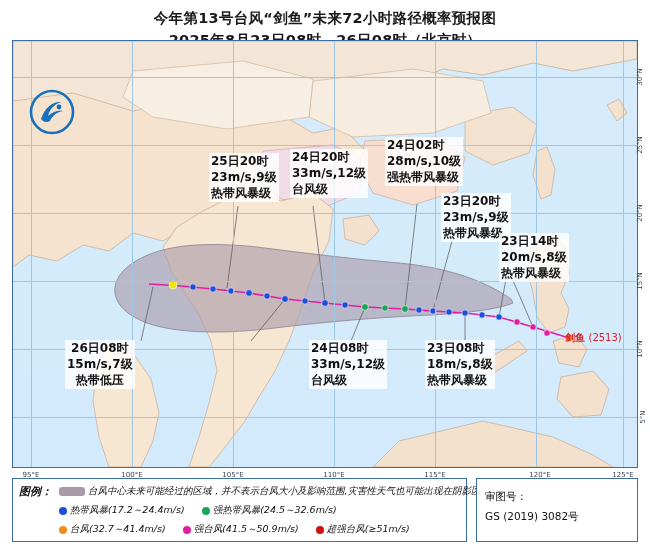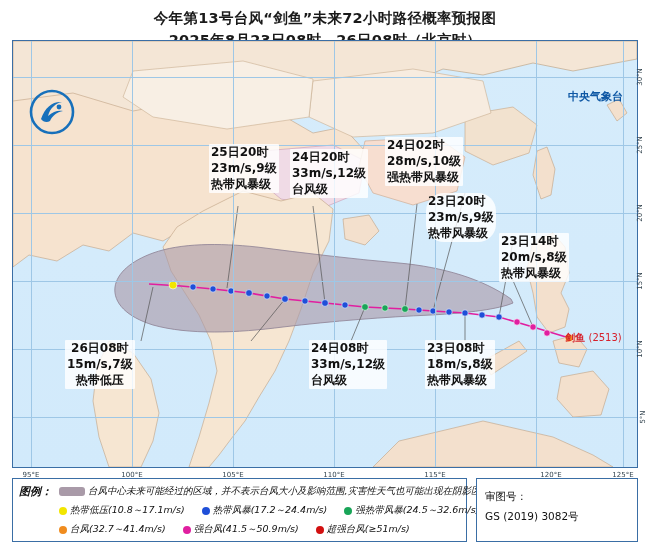--- a/index.html
+++ b/index.html
@@ -221,39 +221,39 @@
       <div class="grat v" style="left:523px;"></div>
       <div class="grat v" style="left:610px;"></div>
 
       <div class="grat h" style="top:36px;"></div>
       <div class="grat h" style="top:104px;"></div>
       <div class="grat h" style="top:172px;"></div>
       <div class="grat h" style="top:240px;"></div>
       <div class="grat h" style="top:308px;"></div>
       <div class="grat h" style="top:376px;"></div>
 
-      <div class="callout" style="left:196px;top:103px;">
+      <div class="callout" style="left:196px;top:112px;">
         <span class="ln">25日20时</span>
         <span class="ln">23m/s,9级</span>
         <span class="ln">热带风暴级</span>
       </div>
 
       <div class="callout" style="left:277px;top:108px;">
         <span class="ln">24日20时</span>
         <span class="ln">33m/s,12级</span>
         <span class="ln">台风级</span>
       </div>
 
       <div class="callout" style="left:372px;top:96px;">
         <span class="ln">24日02时</span>
         <span class="ln">28m/s,10级</span>
         <span class="ln">强热带风暴级</span>
       </div>
 
-      <div class="callout" style="left:413px;top:152px;border-radius:18px;">
+      <div class="callout" style="left:428px;top:152px;">
         <span class="ln">23日20时</span>
         <span class="ln">23m/s,9级</span>
         <span class="ln">热带风暴级</span>
       </div>
 
       <div class="callout" style="left:486px;top:192px;">
         <span class="ln">23日14时</span>
         <span class="ln">20m/s,8级</span>
         <span class="ln">热带风暴级</span>
       </div>
@@ -286,31 +286,30 @@
         <svg viewBox="0 0 46 46" width="46" height="46">
           <circle cx="23" cy="23" r="21" fill="none" stroke="#1770bb" stroke-width="2.6"></circle>
           <path d="M12,30 C16,18 24,12 33,13 C27,14 21,19 19,27
                    C24,22 30,21 34,22 C28,23 23,27 21,32
                    C18,34 14,33 12,30 Z" fill="#1770bb"></path>
           <circle cx="30" cy="18" r="2.4" fill="#1770bb"></circle>
         </svg>
       </div>
 
       <div class="cma-credit">
-        <div>中央气象台</div>
       </div>
 
     </div>
 
     <div class="axlabel bottom" style="left:18px;">95°E</div>
     <div class="axlabel bottom" style="left:119px;">100°E</div>
     <div class="axlabel bottom" style="left:220px;">105°E</div>
     <div class="axlabel bottom" style="left:321px;">110°E</div>
     <div class="axlabel bottom" style="left:422px;">115°E</div>
-    <div class="axlabel bottom" style="left:538px;">120°E</div>
+    <div class="axlabel bottom" style="left:527px;">120°E</div>
     <div class="axlabel bottom" style="left:610px;">125°E</div>
 
     <div class="axlabel right" style="top:36px;">30°N</div>
     <div class="axlabel right" style="top:104px;">25°N</div>
     <div class="axlabel right" style="top:172px;">20°N</div>
     <div class="axlabel right" style="top:240px;">15°N</div>
     <div class="axlabel right" style="top:308px;">10°N</div>
     <div class="axlabel right" style="top:376px;">5°N</div>
   </div>
 
@@ -319,24 +318,20 @@
 
     <div class="legend-row r0">
       <span class="lg-item">
         <span class="sw areaswatch"></span>
         <span>台风中心未来可能经过的区域，并不表示台风大小及影响范围,灾害性天气也可能出现在阴影区以外</span>
       </span>
     </div>
 
     <div class="legend-row r1">
       <span class="lg-item">
-        <span class="sw dot" style="background:#f2e600;"></span>
-        <span>热带低压(10.8～17.1m/s)</span>
-      </span>
-      <span class="lg-item">
         <span class="sw dot" style="background:#1f4fd8;"></span>
         <span>热带风暴(17.2～24.4m/s)</span>
       </span>
       <span class="lg-item">
         <span class="sw dot" style="background:#19a558;"></span>
         <span>强热带风暴(24.5～32.6m/s)</span>
       </span>
     </div>
 
     <div class="legend-row r2">

